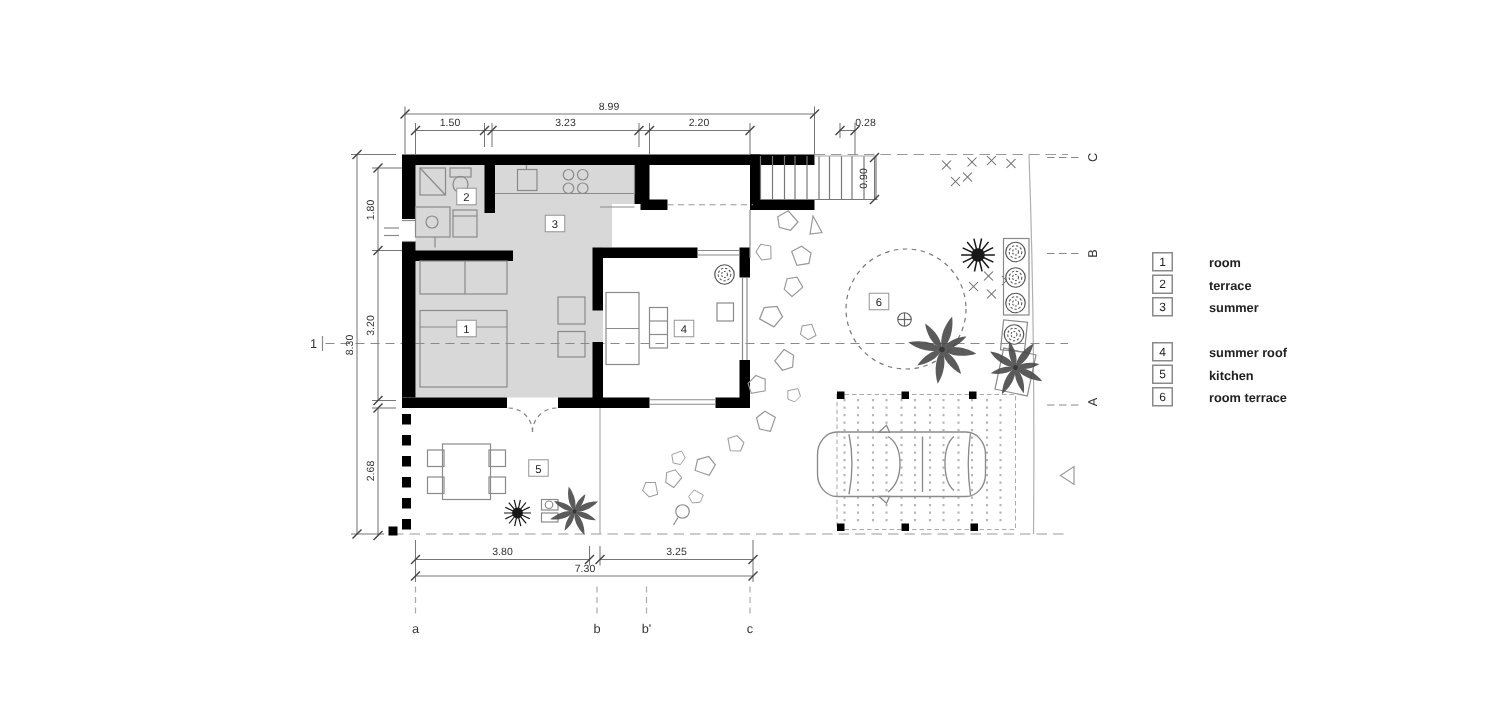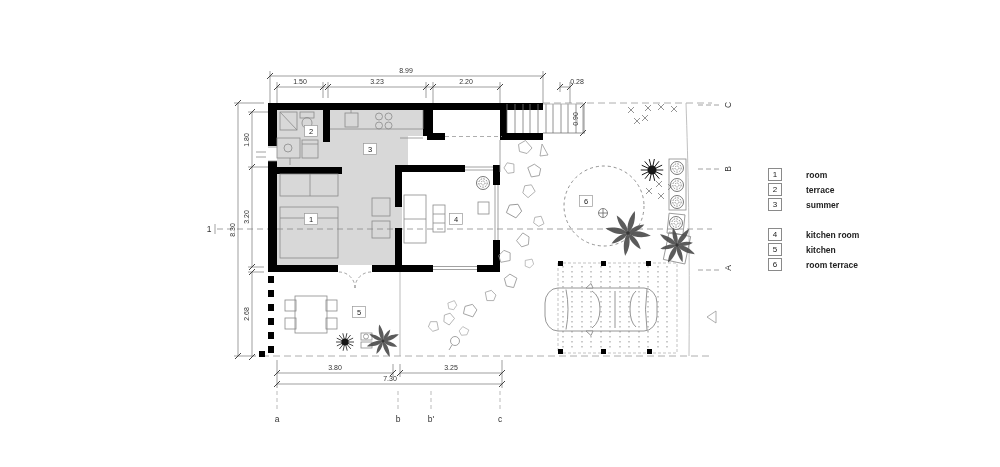--- a/index.html
+++ b/index.html
@@ -426,21 +426,21 @@
     <span class="lg-box">2</span>
     <span class="lg-label">terrace</span>
   </div>
   <div class="lg-row">
     <span class="lg-box">3</span>
     <span class="lg-label">summer</span>
   </div>
   <div class="lg-gap"></div>
   <div class="lg-row">
     <span class="lg-box">4</span>
-    <span class="lg-label">kitchen room</span>
+    <span class="lg-label">summer roof</span>
   </div>
   <div class="lg-row">
     <span class="lg-box">5</span>
     <span class="lg-label">kitchen</span>
   </div>
   <div class="lg-row">
     <span class="lg-box">6</span>
     <span class="lg-label">room terrace</span>
   </div>
 </div>

